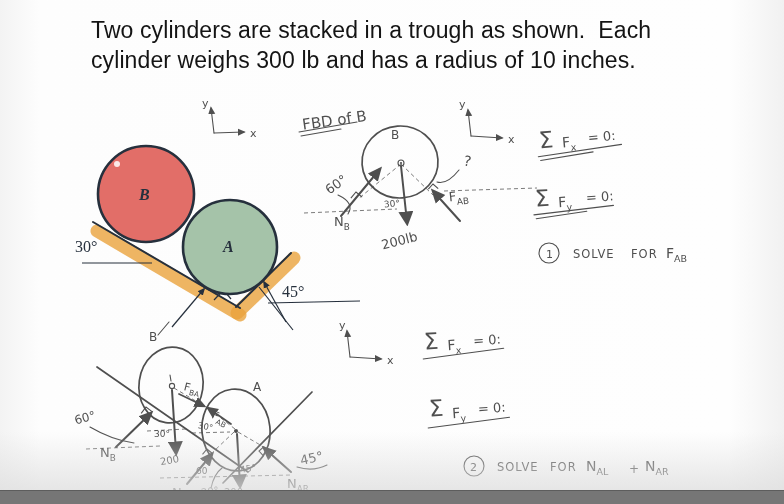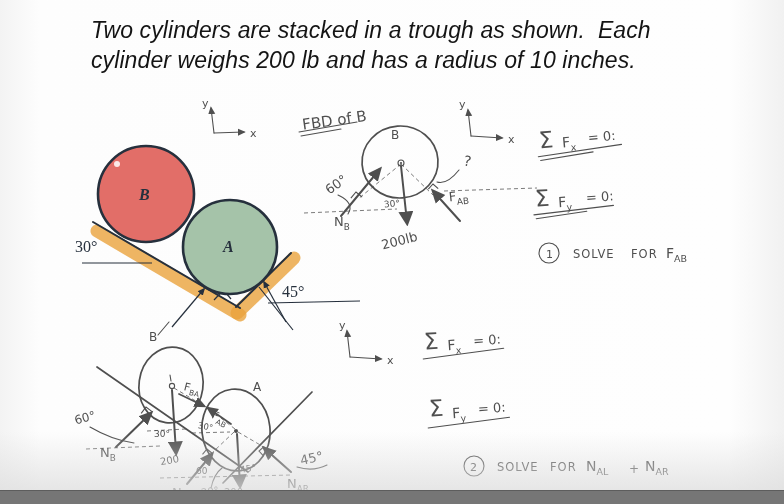--- a/index.html
+++ b/index.html
@@ -5,21 +5,21 @@
   html,body{margin:0;padding:0;background:#e9e9e9;}
   #page{
     position:relative;width:784px;height:504px;overflow:hidden;
     background:linear-gradient(90deg,#f3f3f3 0%,#fdfdfd 5%,#fefefe 93%,#f1f1f1 100%);
     font-family:"Liberation Sans",sans-serif;
   }
   #heading{
     position:absolute;left:91px;top:16px;color:#141414;
     font-size:23px;line-height:29.5px;letter-spacing:.1px;
   }
-  #heading div{white-space:pre;font-style:italic;}
+  #heading div{white-space:pre;}
   #drawing{position:absolute;left:0;top:0;}
   .bottom-fade{position:absolute;left:0;top:432px;width:784px;height:58px;
     background:linear-gradient(rgba(236,236,236,0),rgba(222,222,222,.75));pointer-events:none;}
   .bottom-bar{position:absolute;left:0;top:490px;width:784px;height:14px;
     background:var(--bottom-bar,#767676);border-top:1px solid #5d5d5d;}
   
   .pl{stroke:var(--pencil,#4f4f4f);stroke-width:1.7;stroke-linecap:round;fill:none}
   .plB{stroke:var(--pencil,#4f4f4f);stroke-width:2;stroke-linecap:round;fill:none}
   .pl2{stroke:var(--pencil,#4f4f4f);stroke-width:1.1;stroke-linecap:round;fill:none}
   .dash{stroke:var(--pencil,#4f4f4f);stroke-width:1;stroke-dasharray:4 3;fill:none;opacity:.75}
@@ -34,21 +34,21 @@
   .cylB{fill:var(--cylinder-b,#e26e68);stroke:var(--ink,#26303d);stroke-width:2.6}
   .cylA{fill:var(--cylinder-a,#a5c3a9);stroke:var(--ink,#26303d);stroke-width:2.6}
 </style>
 </head>
 <body>
 
 <div id="page">
 
   <div id="heading">
     <div>Two cylinders are stacked in a trough as shown.  Each</div>
-    <div>cylinder weighs 200 lb and has a radius of 10 inches.</div>
+    <div>cylinder weighs 300 lb and has a radius of 10 inches.</div>
   </div>
 
   <svg id="drawing" width="784" height="504" viewBox="0 0 784 504">
     <defs>
       <marker id="ap" markerWidth="8" markerHeight="8" viewBox="0 0 10 10" refX="7" refY="5" orient="auto">
         <path d="M0,1 L9,5 L0,9 Z" fill="var(--pencil,#4f4f4f)"></path>
       </marker>
       <marker id="apb" markerWidth="7.5" markerHeight="7.5" viewBox="0 0 10 10" refX="7" refY="5" orient="auto">
         <path d="M0,0 L10,5 L0,10 Z" fill="var(--pencil,#4f4f4f)"></path>
       </marker>

